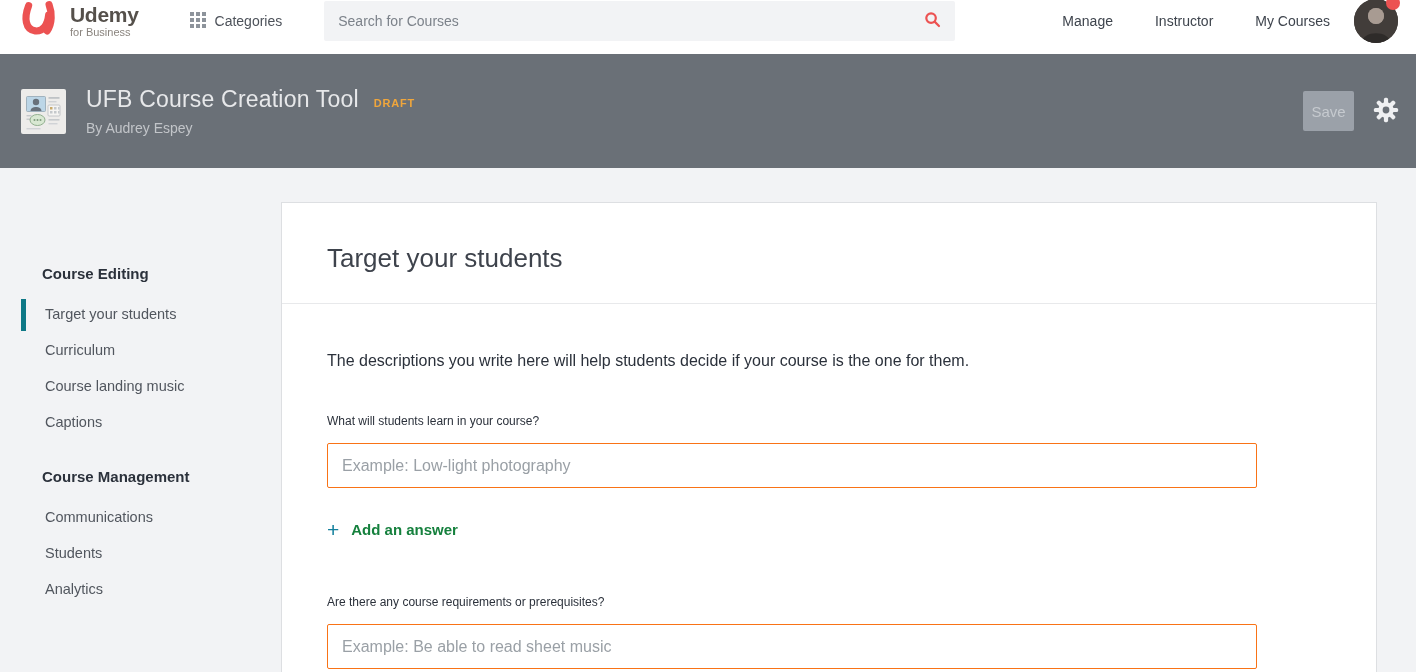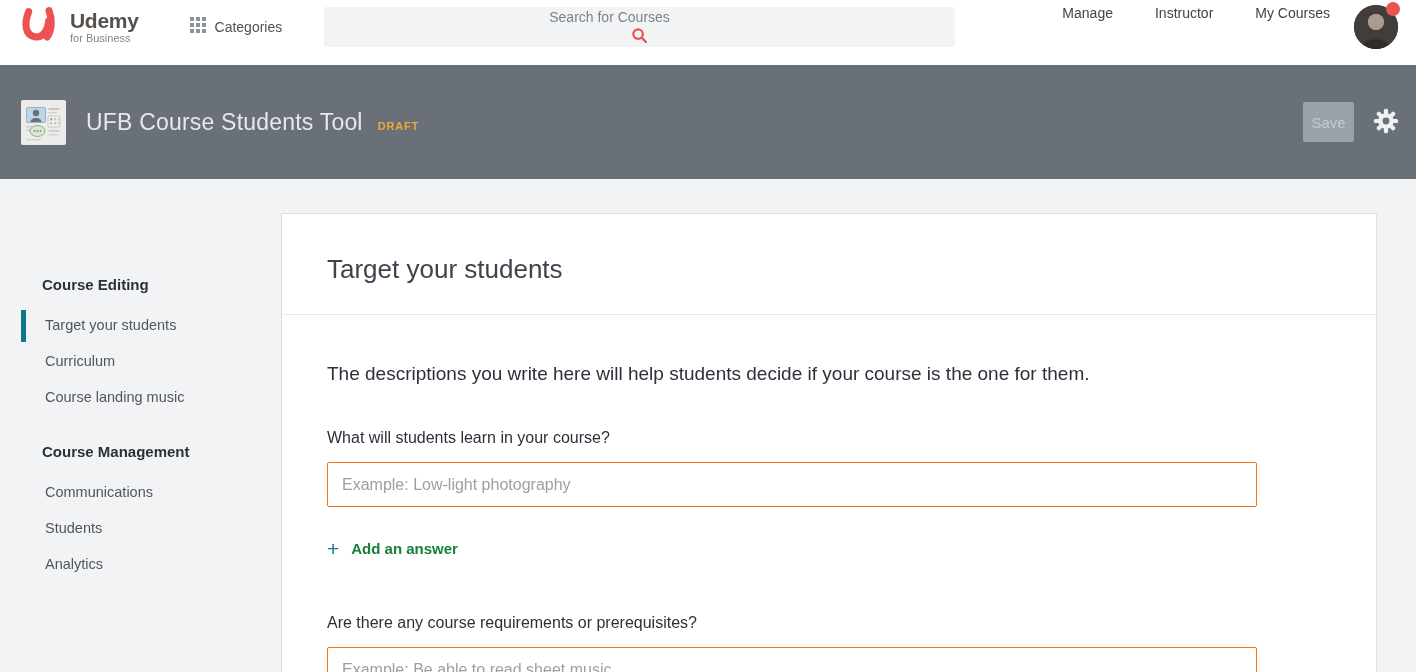--- a/index.html
+++ b/index.html
@@ -1,34 +1,34 @@
 <!DOCTYPE html>
 <html><head>
 <meta charset="utf-8">
 <style>
   * { margin:0; padding:0; box-sizing:border-box; }
   html,body { width:1416px; height:672px; overflow:hidden; background:#F2F3F5;
               font-family:"Liberation Sans", sans-serif; }
 
   
-  .navbar { height:65px; background:#FFFFFF; display:flex; align-items:center;
+  .navbar { height:54px; background:#FFFFFF; display:flex; align-items:center;
             padding:0 18px 12px 20px; position:relative; z-index:5; }
   .logo { display:flex; align-items:center; cursor:pointer; }
   .logo-text { margin-left:8px; line-height:1; }
   .logo-brand { font-size:21px; font-weight:700; color:#55504B; letter-spacing:-0.3px; }
   .logo-sub { font-size:11px; color:#8A847E; margin-top:2px; }
   .categories { display:flex; align-items:center; margin-left:42px; cursor:pointer; }
   .categories span { margin-left:9px; font-size:14px; color:#4D525A; }
   .searchbar { margin-left:42px; width:631px; height:40px; background:#F2F3F5;
-               border-radius:2px; display:flex; align-items:center; padding:0 14px;flex-direction:column; }
+               border-radius:2px; display:flex; align-items:center; padding:0 14px; }
   .searchbar input { flex:1; border:none; outline:none; background:transparent;
                      font-size:14px; color:#3E444D; font-family:"Liberation Sans",sans-serif; }
   .searchbar input::placeholder { color:#7C828A; opacity:1; }
   .search-btn { background:none; border:none; cursor:pointer; display:flex; align-items:center; }
-  .nav-links { display:flex; align-items:flex-start; margin-left:auto; }
+  .nav-links { display:flex; align-items:center; margin-left:auto; }
   .nav-link { font-size:14px; color:#3E444D; margin-left:42px; cursor:pointer; text-decoration:none; }
   .avatar-wrap { position:relative; width:44px; height:44px; margin-left:24px; cursor:pointer; }
   .avatar { width:44px; height:44px; border-radius:50%; background:#413C39; overflow:hidden; }
   .notif-dot { position:absolute; top:-3px; right:-2px; width:14px; height:14px;
                border-radius:50%; background:#EC5252; }
 
   
   .course-header { height:114px; background:#6A7077; display:flex; align-items:center;
                    padding:0 16px 0 21px; }
   .thumb { width:45px; height:45px; flex:0 0 45px; }
@@ -50,22 +50,22 @@
   .side-item { position:relative; padding:10px 10px 10px 45px; font-size:14.5px;
                color:#51565E; cursor:pointer; }
   .side-item.active::before { content:""; position:absolute; left:21px; top:3px;
                width:5px; height:32px; background:#0E7886; }
 
   .panel { flex:1; margin:34px 39px 0 0; background:#FFFFFF; border:1px solid #DDDFE2;
            min-height:462px; }
   .panel-header { padding:40px 45px 29px; border-bottom:1px solid #E8E9EB; }
   .panel-heading { font-size:26px; font-weight:300; color:#3E434C; }
   .panel-body { padding:48px 45px 40px; }
-  .intro { font-size:19px; color:#2B313B; margin-bottom:44px; }
-  .q-label { font-size:16px; color:#2B313B; margin-bottom:15px; }
+  .intro { font-size:16px; color:#2B313B; margin-bottom:44px; }
+  .q-label { font-size:12px; color:#2B313B; margin-bottom:15px; }
   .q-input { display:block; width:930px; max-width:100%; height:45px;
              border:1px solid #f97316; border-radius:2px; padding:0 14px; font-size:16px;
              color:#2B313B; outline:none; font-family:"Liberation Sans",sans-serif; }
   .q-input::placeholder { color:#9AA0A6; opacity:1; }
   .add-answer { display:inline-flex; align-items:center; margin:31px 0 55px; cursor:pointer;
                 background:none; border:none; padding:0; }
   .plus { font-size:21px; color:#14809D; font-weight:400; line-height:1; }
   .add-answer-label { font-size:15px; font-weight:700; color:#15803d; margin-left:12px;
                       font-family:"Liberation Sans",sans-serif; }
 </style>
@@ -155,23 +155,24 @@
       <circle cx="13.5" cy="31" r="1" fill="#7E9A7C"></circle>
         <circle cx="16.5" cy="31" r="1" fill="#7E9A7C"></circle>
         <circle cx="19.5" cy="31" r="1" fill="#7E9A7C"></circle>
       <rect x="27.5" y="30" width="11" height="1.6" fill="#C5C9CC"></rect>
       <rect x="27.5" y="34" width="9" height="1.4" fill="#D0D3D6"></rect>
       <rect x="5.5" y="39" width="14" height="1.4" fill="#D0D3D6"></rect>
     </svg>
   </div>
   <div class="ch-text">
     <div class="ch-title-row">
-      <span class="ch-title">UFB Course Students Tool</span>
+      <span class="ch-title">UFB Course Creation Tool</span>
       <span class="ch-badge">DRAFT</span>
     </div>
+    <div class="ch-byline">By Audrey Espey</div>
   </div>
   <div class="ch-actions">
     <button class="save-btn">Save</button>
     <button class="gear-btn">
       <span>
         <svg width="28" height="28" viewBox="0 0 24 24">
           <g fill="#EFF0F2">
             <rect x="10.2" y="1.6" width="3.6" height="20.8" rx="1.3"></rect>
             <rect x="10.2" y="1.6" width="3.6" height="20.8" rx="1.3" transform="rotate(45 12 12)"></rect>
             <rect x="10.2" y="1.6" width="3.6" height="20.8" rx="1.3" transform="rotate(90 12 12)"></rect>
@@ -186,20 +187,21 @@
 </div>
 
 <div class="main">
 
   <div class="sidebar">
     <div class="side-section">
       <div class="side-heading">Course Editing</div>
       <div class="side-item active">Target your students</div>
       <div class="side-item">Curriculum</div>
       <div class="side-item">Course landing music</div>
+      <div class="side-item">Captions</div>
     </div>
     <div class="side-section">
       <div class="side-heading">Course Management</div>
       <div class="side-item">Communications</div>
       <div class="side-item">Students</div>
       <div class="side-item">Analytics</div>
     </div>
   </div>
 
   <div class="panel">

